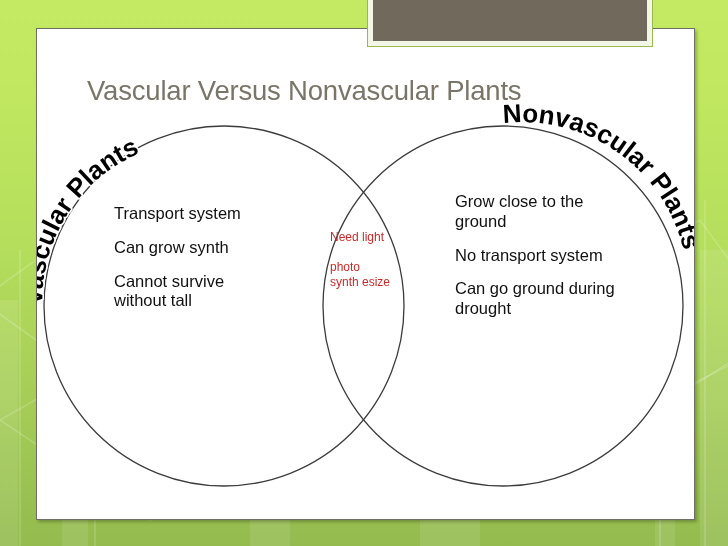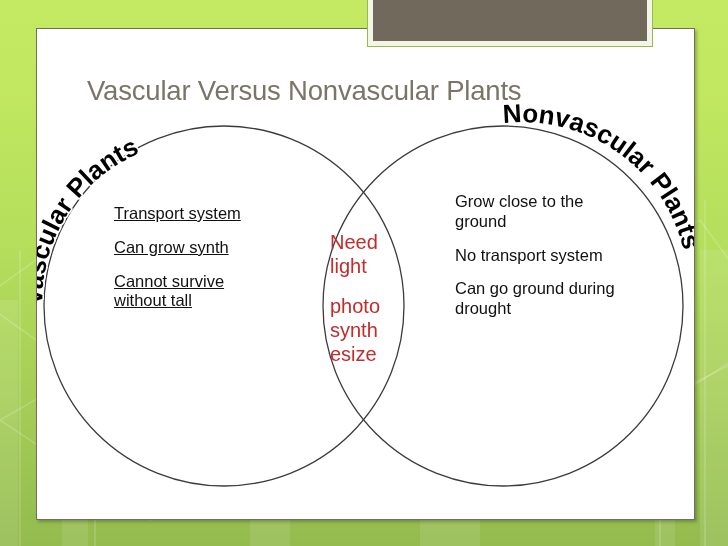--- a/index.html
+++ b/index.html
@@ -84,30 +84,30 @@
 
   .list-col {
     position: absolute;
     color: #111111;
     font-size: 16.5px;
     line-height: 1.2;
   }
   .list-col p { margin: 0 0 14px 0; }
   .list-col p:last-child { margin-bottom: 0; }
 
-  #left-list  { left: 77px;  top: 175px; width: 165px; text-decoration: underline; }
+  #left-list  { left: 77px;  top: 175px; width: 165px; }
   #right-list { left: 418px; top: 163px; width: 165px; }
 
   #center-list {
     position: absolute;
     left: 293px;
     top: 201px;
     width: 62px;
     color: #c42b2b;
-    font-size: 20px;
+    font-size: 12px;
     line-height: 1.2;
   }
   #center-list p { margin: 0 0 16px 0; }
   #center-list p:last-child { margin-bottom: 16px; }
 
   .arc-label text {
     font-family: "Liberation Sans", sans-serif;
     font-weight: bold;
     font-size: 26px;
     fill: #000000;

